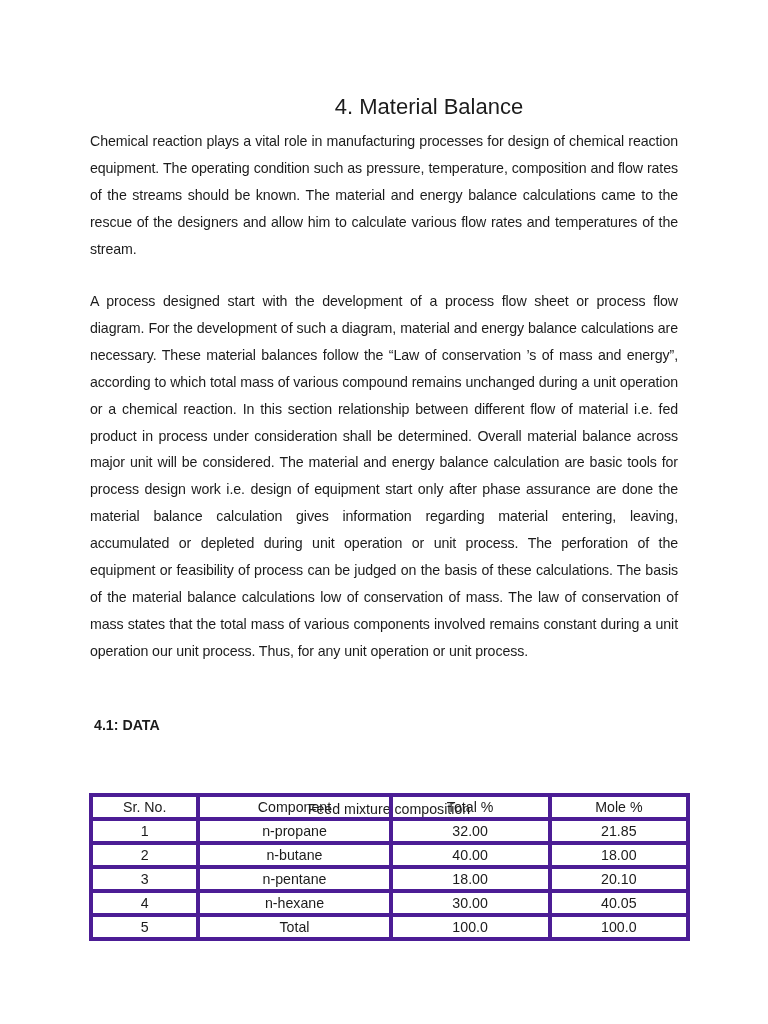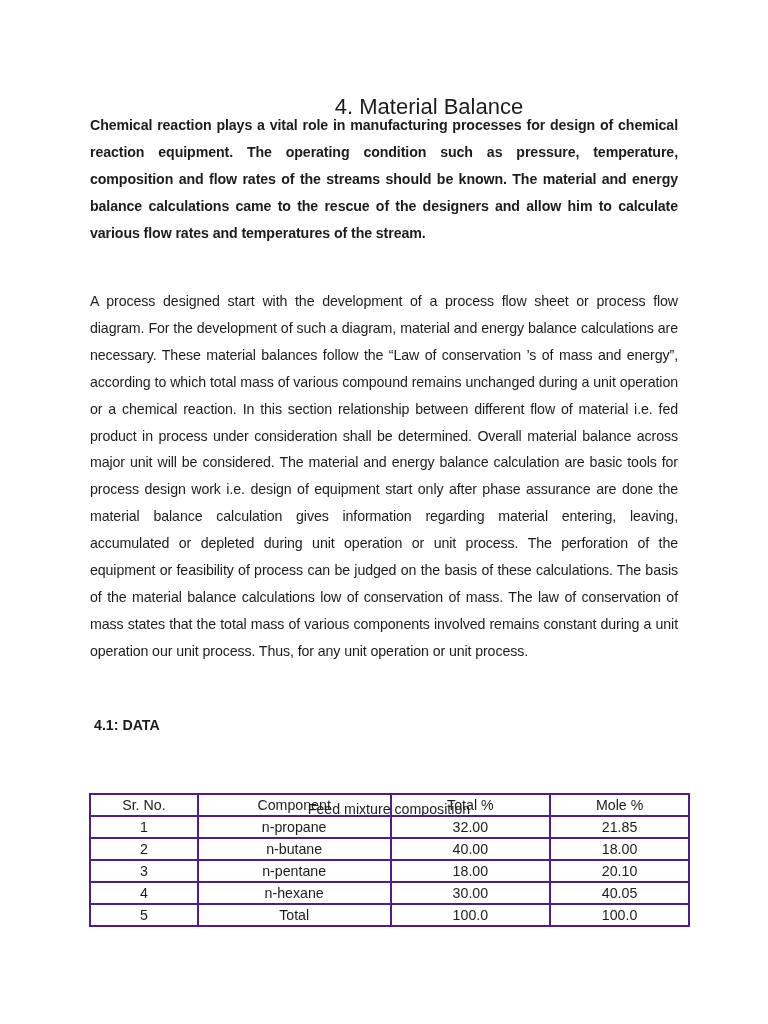--- a/index.html
+++ b/index.html
@@ -2,28 +2,28 @@
 <html><head>
 <meta charset="utf-8">
 <style>
   html, body { margin: 0; padding: 0; background: #ffffff; }
   body { width: 768px; height: 1024px; position: relative; overflow: hidden;
          font-family: "Liberation Sans", sans-serif; color: #1c1c1c; }
   .title { position: absolute; left: 0; width: 858px; top: 92px; text-align: center;
            font-size: 22px; line-height: 30px; font-weight: normal; margin: 0; }
   .para { position: absolute; left: 90px; width: 588px; margin: 0;
           font-size: 14.2px; line-height: 26.9px; text-align: justify; letter-spacing: -0.1px; }
-  .p1 { top: 112px; font-weight: bold; }
+  .p1 { top: 128px; }
   .p2 { top: 288px; }
   .section-heading { position: absolute; left: 90px; top: 711px; font-size: 14.2px; line-height: 20px; margin: 4px; }
   .table-caption { position: absolute; left: 89px; width: 600px; top: 763px; text-align: center;
                    font-size: 14.2px; line-height: 20px; margin-top: 36px; }
   table.data-table { position: absolute; left: 89px; top: 793px; width: 601px;
                      border-collapse: collapse; font-size: 14.2px; }
-  table.data-table th, table.data-table td { border: 2px solid #4c1d95; text-align: center;
+  table.data-table th, table.data-table td { border: 4px solid #4c1d95; text-align: center;
                      font-weight: normal; padding: 0; height: 20px; line-height: 20px; margin-top: 24px; }
   col.c1 { width: 108px; } col.c2 { width: 193px; } col.c3 { width: 160px; } col.c4 { width: 139px; }
 </style>
 </head>
 <body>
 
 <h1 class="title">4. Material Balance</h1>
 
 <p class="para p1">Chemical reaction plays a vital role in manufacturing processes for design of chemical reaction equipment. The operating condition such as pressure, temperature, composition and flow rates of the streams should be known. The material and energy balance calculations came to the rescue of the designers and allow him to calculate various flow rates and temperatures of the stream.</p>
 <p class="para p2">A process designed start with the development of a process flow sheet or process flow diagram. For the development of such a diagram, material and energy balance calculations are necessary. These material balances follow the “Law of conservation ’s of mass and energy”, according to which total mass of various compound remains unchanged during a unit operation or a chemical reaction. In this section relationship between different flow of material i.e. fed product in process under consideration shall be determined. Overall material balance across major unit will be considered. The material and energy balance calculation are basic tools for process design work i.e. design of equipment start only after phase assurance are done the material balance calculation gives information regarding material entering, leaving, accumulated or depleted during unit operation or unit process. The perforation of the equipment or feasibility of process can be judged on the basis of these calculations. The basis of the material balance calculations low of conservation of mass. The law of conservation of mass states that the total mass of various components involved remains constant during a unit operation our unit process. Thus, for any unit operation or unit process.</p>

